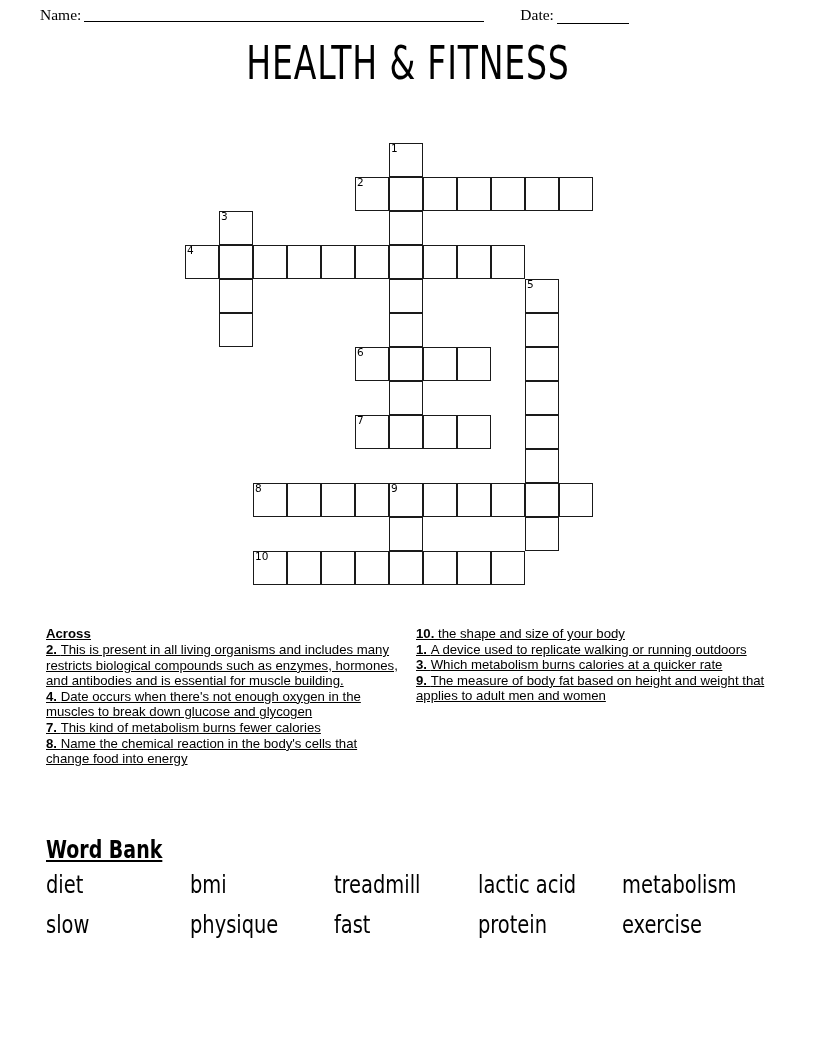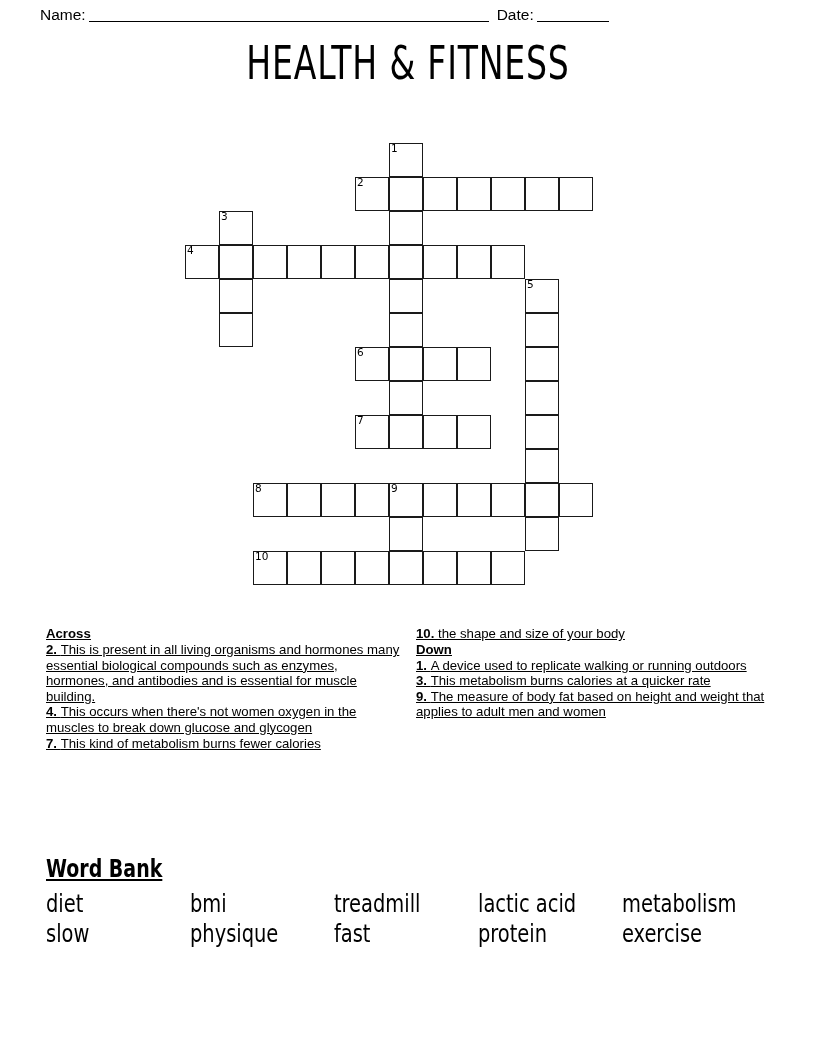--- a/index.html
+++ b/index.html
@@ -23,36 +23,36 @@
     left: 0px;
     width: 816px;
     height: 30px;
     display: flex;
     align-items: center;
     padding: 0 40px;
     box-sizing: border-box;
     font-size: 15px;
   }
   .hdr-label {
-    font-family: Liberation Sans, sans-serif;
+    font-family: Liberation Serif, serif;
     font-size: 15.5px;
     white-space: nowrap;
   }
   .hdr-rule {
     display: inline-block;
     border-bottom: 1px solid #000;
     height: 13px;
     margin-left: 3px;
   }
   .rule-name { width: 400px; }
   .rule-date { width: 72px; }
   .hdr-date-group {
-    margin-left: 8px;
+    margin-left: 36px;
     display: flex;
-    align-items: center;
+    align-items: flex-end;
     white-space: nowrap;
   }
 
   
   .puzzle-title {
     position: absolute;
     top: 36px;
     left: 0;
     width: 816px;
     text-align: center;
@@ -120,37 +120,38 @@
     margin: 0;
     padding: 0;
   }
   .clue-num {
     font-weight: bold;
   }
 
   
   .wordbank {
     position: absolute;
-    top: 855px;
+    top: 836px;
     left: 46px;
     width: 724px;
   }
   .wordbank-title {
     font-family: "DejaVu Sans Condensed", "Liberation Sans Narrow", "Liberation Sans", sans-serif;
     font-size: 24px;
     font-weight: bold;
     text-decoration: underline;
     letter-spacing: 0px;
     margin-bottom: 6px;
     transform: scaleX(0.88);
     transform-origin: left center;
   }
   .wordbank-grid {
     display: grid;
     grid-template-columns: 144px 144px 144px 144px 170px;
+    row-gap: 10px;
   }
   .wordbank-word {
     font-family: "DejaVu Sans Condensed", "Liberation Sans Narrow", "Liberation Sans", sans-serif;
     font-size: 24px;
     font-weight: 400;
     line-height: 30px;
     white-space: nowrap;
     transform: scaleX(0.90);
     transform-origin: left center;
   }
@@ -247,29 +248,29 @@
     <div class="xw-cell" style="left: 321px; top: 551px;"></div>
     <div class="xw-cell" style="left: 355px; top: 551px;"></div>
     <div class="xw-cell" style="left: 423px; top: 551px;"></div>
     <div class="xw-cell" style="left: 457px; top: 551px;"></div>
     <div class="xw-cell" style="left: 491px; top: 551px;"></div>
   </div>
 
 <div class="clues">
   <div class="clue-col" id="clues-left">
       <div class="clue-heading">Across</div>
-      <div class="clue-item"><span class="clue-num">2. </span><span>This is present in all living organisms and hormones many essential biological compounds such as enzymes, hormones, and antibodies and is essential for muscle building.</span></div>
-      <div class="clue-item"><span class="clue-num">4. </span><span>This occurs when there's not women oxygen in the muscles to break down glucose and glycogen</span></div>
+      <div class="clue-item"><span class="clue-num">2. </span><span>This is present in all living organisms and includes many restricts biological compounds such as enzymes, hormones, and antibodies and is essential for muscle building.</span></div>
+      <div class="clue-item"><span class="clue-num">4. </span><span>Date occurs when there's not enough oxygen in the muscles to break down glucose and glycogen</span></div>
       <div class="clue-item"><span class="clue-num">7. </span><span>This kind of metabolism burns fewer calories</span></div>
+      <div class="clue-item"><span class="clue-num">8. </span><span>Name the chemical reaction in the body's cells that change food into energy</span></div>
     </div>
   <div class="clue-col" id="clues-right">
       <div class="clue-item"><span class="clue-num">10. </span><span>the shape and size of your body</span></div>
-      <div class="clue-heading">Down</div>
       <div class="clue-item"><span class="clue-num">1. </span><span>A device used to replicate walking or running outdoors</span></div>
-      <div class="clue-item"><span class="clue-num">3. </span><span>This metabolism burns calories at a quicker rate</span></div>
+      <div class="clue-item"><span class="clue-num">3. </span><span>Which metabolism burns calories at a quicker rate</span></div>
       <div class="clue-item"><span class="clue-num">9. </span><span>The measure of body fat based on height and weight that applies to adult men and women</span></div>
     </div>
 </div>
 
 <div class="wordbank">
   <div class="wordbank-title">Word Bank</div>
   <div class="wordbank-grid" id="wordbank-grid">
       <div class="wordbank-word">diet</div>
       <div class="wordbank-word">bmi</div>
       <div class="wordbank-word">treadmill</div>

